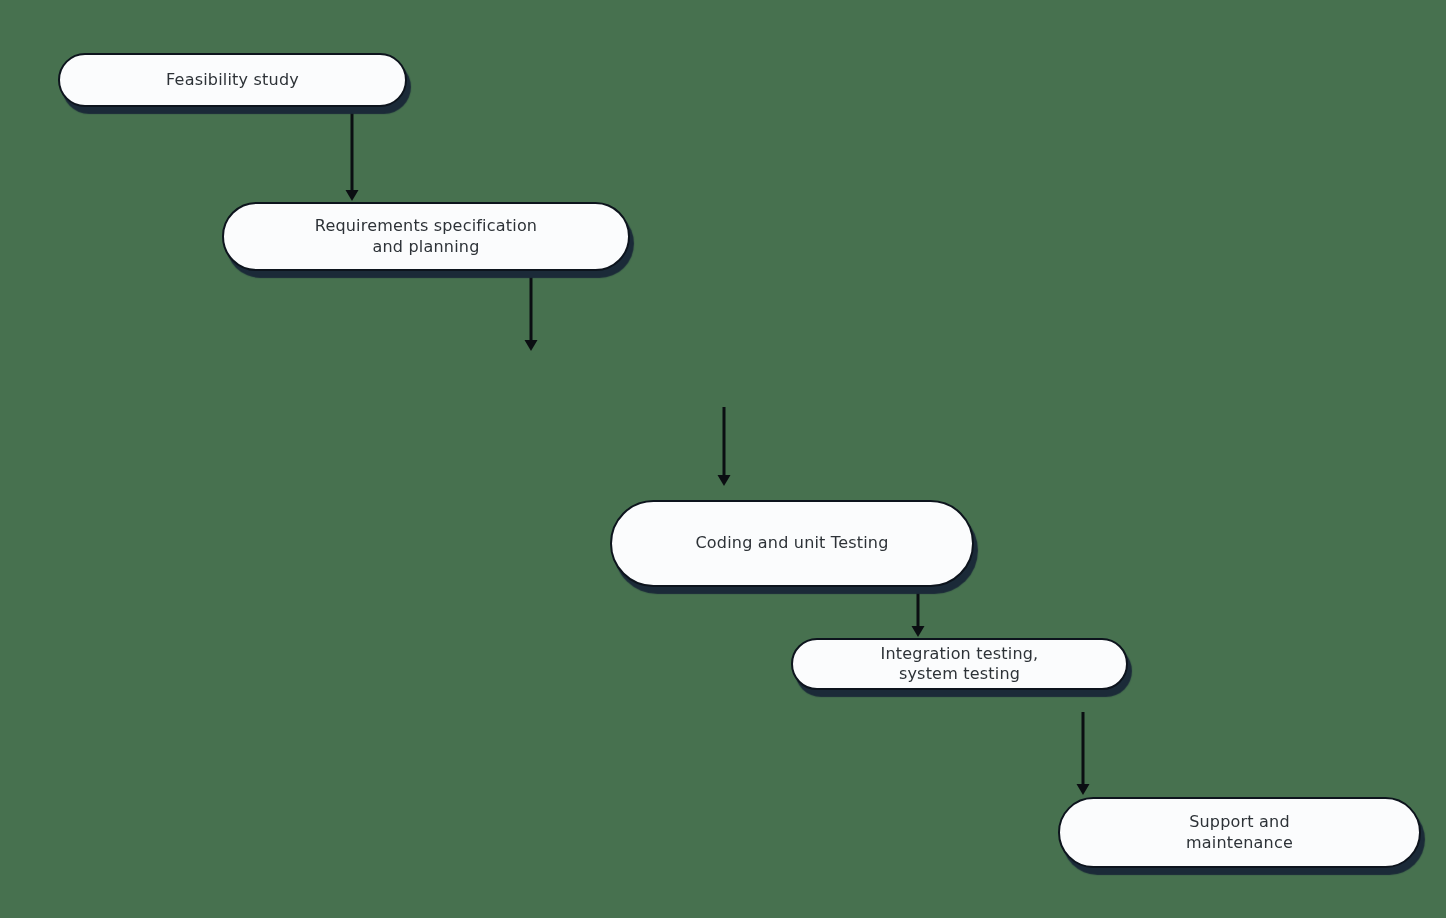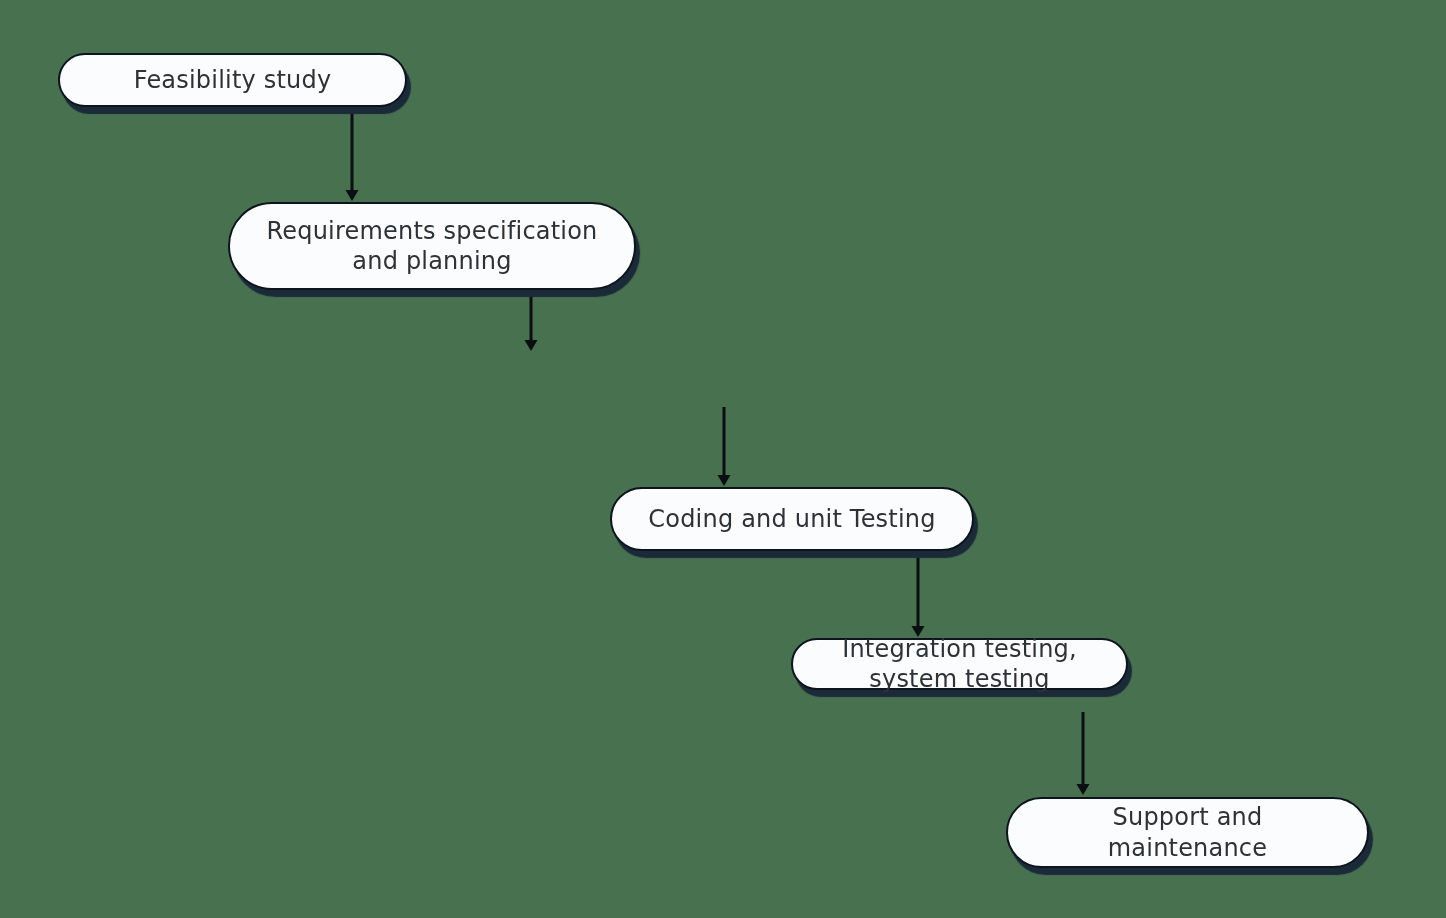--- a/index.html
+++ b/index.html
@@ -28,31 +28,31 @@
     box-sizing: border-box;
     background: #FBFCFD;
     border: 2.5px solid #0D141D;
     border-radius: 999px;
     box-shadow: 4px 7px 1px #1B2A38;
     display: flex;
     align-items: center;
     justify-content: center;
     text-align: center;
     color: #2D3237;
-    font-size: 24px;
+    font-size: 16px;
     line-height: 1.26;
     letter-spacing: 0.2px;
     white-space: pre-line;
   }
   #node-1 { left: 58px;   top: 53px;  width: 349px; height: 54px; }
-  #node-2 { left: 228px;  top: 202px; width: 408px; height: 88px; }
+  #node-2 { left: 222px;  top: 202px; width: 408px; height: 69px; }
   #node-3 { left: 444px;  top: 352px; width: 347px; height: 55px; }
-  #node-4 { left: 610px;  top: 487px; width: 364px; height: 64px; }
+  #node-4 { left: 610px;  top: 500px; width: 364px; height: 87px; }
   #node-5 { left: 791px;  top: 638px; width: 337px; height: 52px; }
-  #node-6 { left: 1006px; top: 797px; width: 363px; height: 71px; }
+  #node-6 { left: 1058px; top: 797px; width: 363px; height: 71px; }
 </style>
 </head>
 <body>
 
 <div class="canvas">
 
   <svg class="connectors" viewBox="0 0 1446 918" xmlns="http://www.w3.org/2000/svg">
     <g>
       <line x1="352" y1="107" x2="352" y2="190" stroke="#0B0E12" stroke-width="3"></line>
       <polygon points="345.5,190 358.5,190 352,201" fill="#0B0E12"></polygon>

